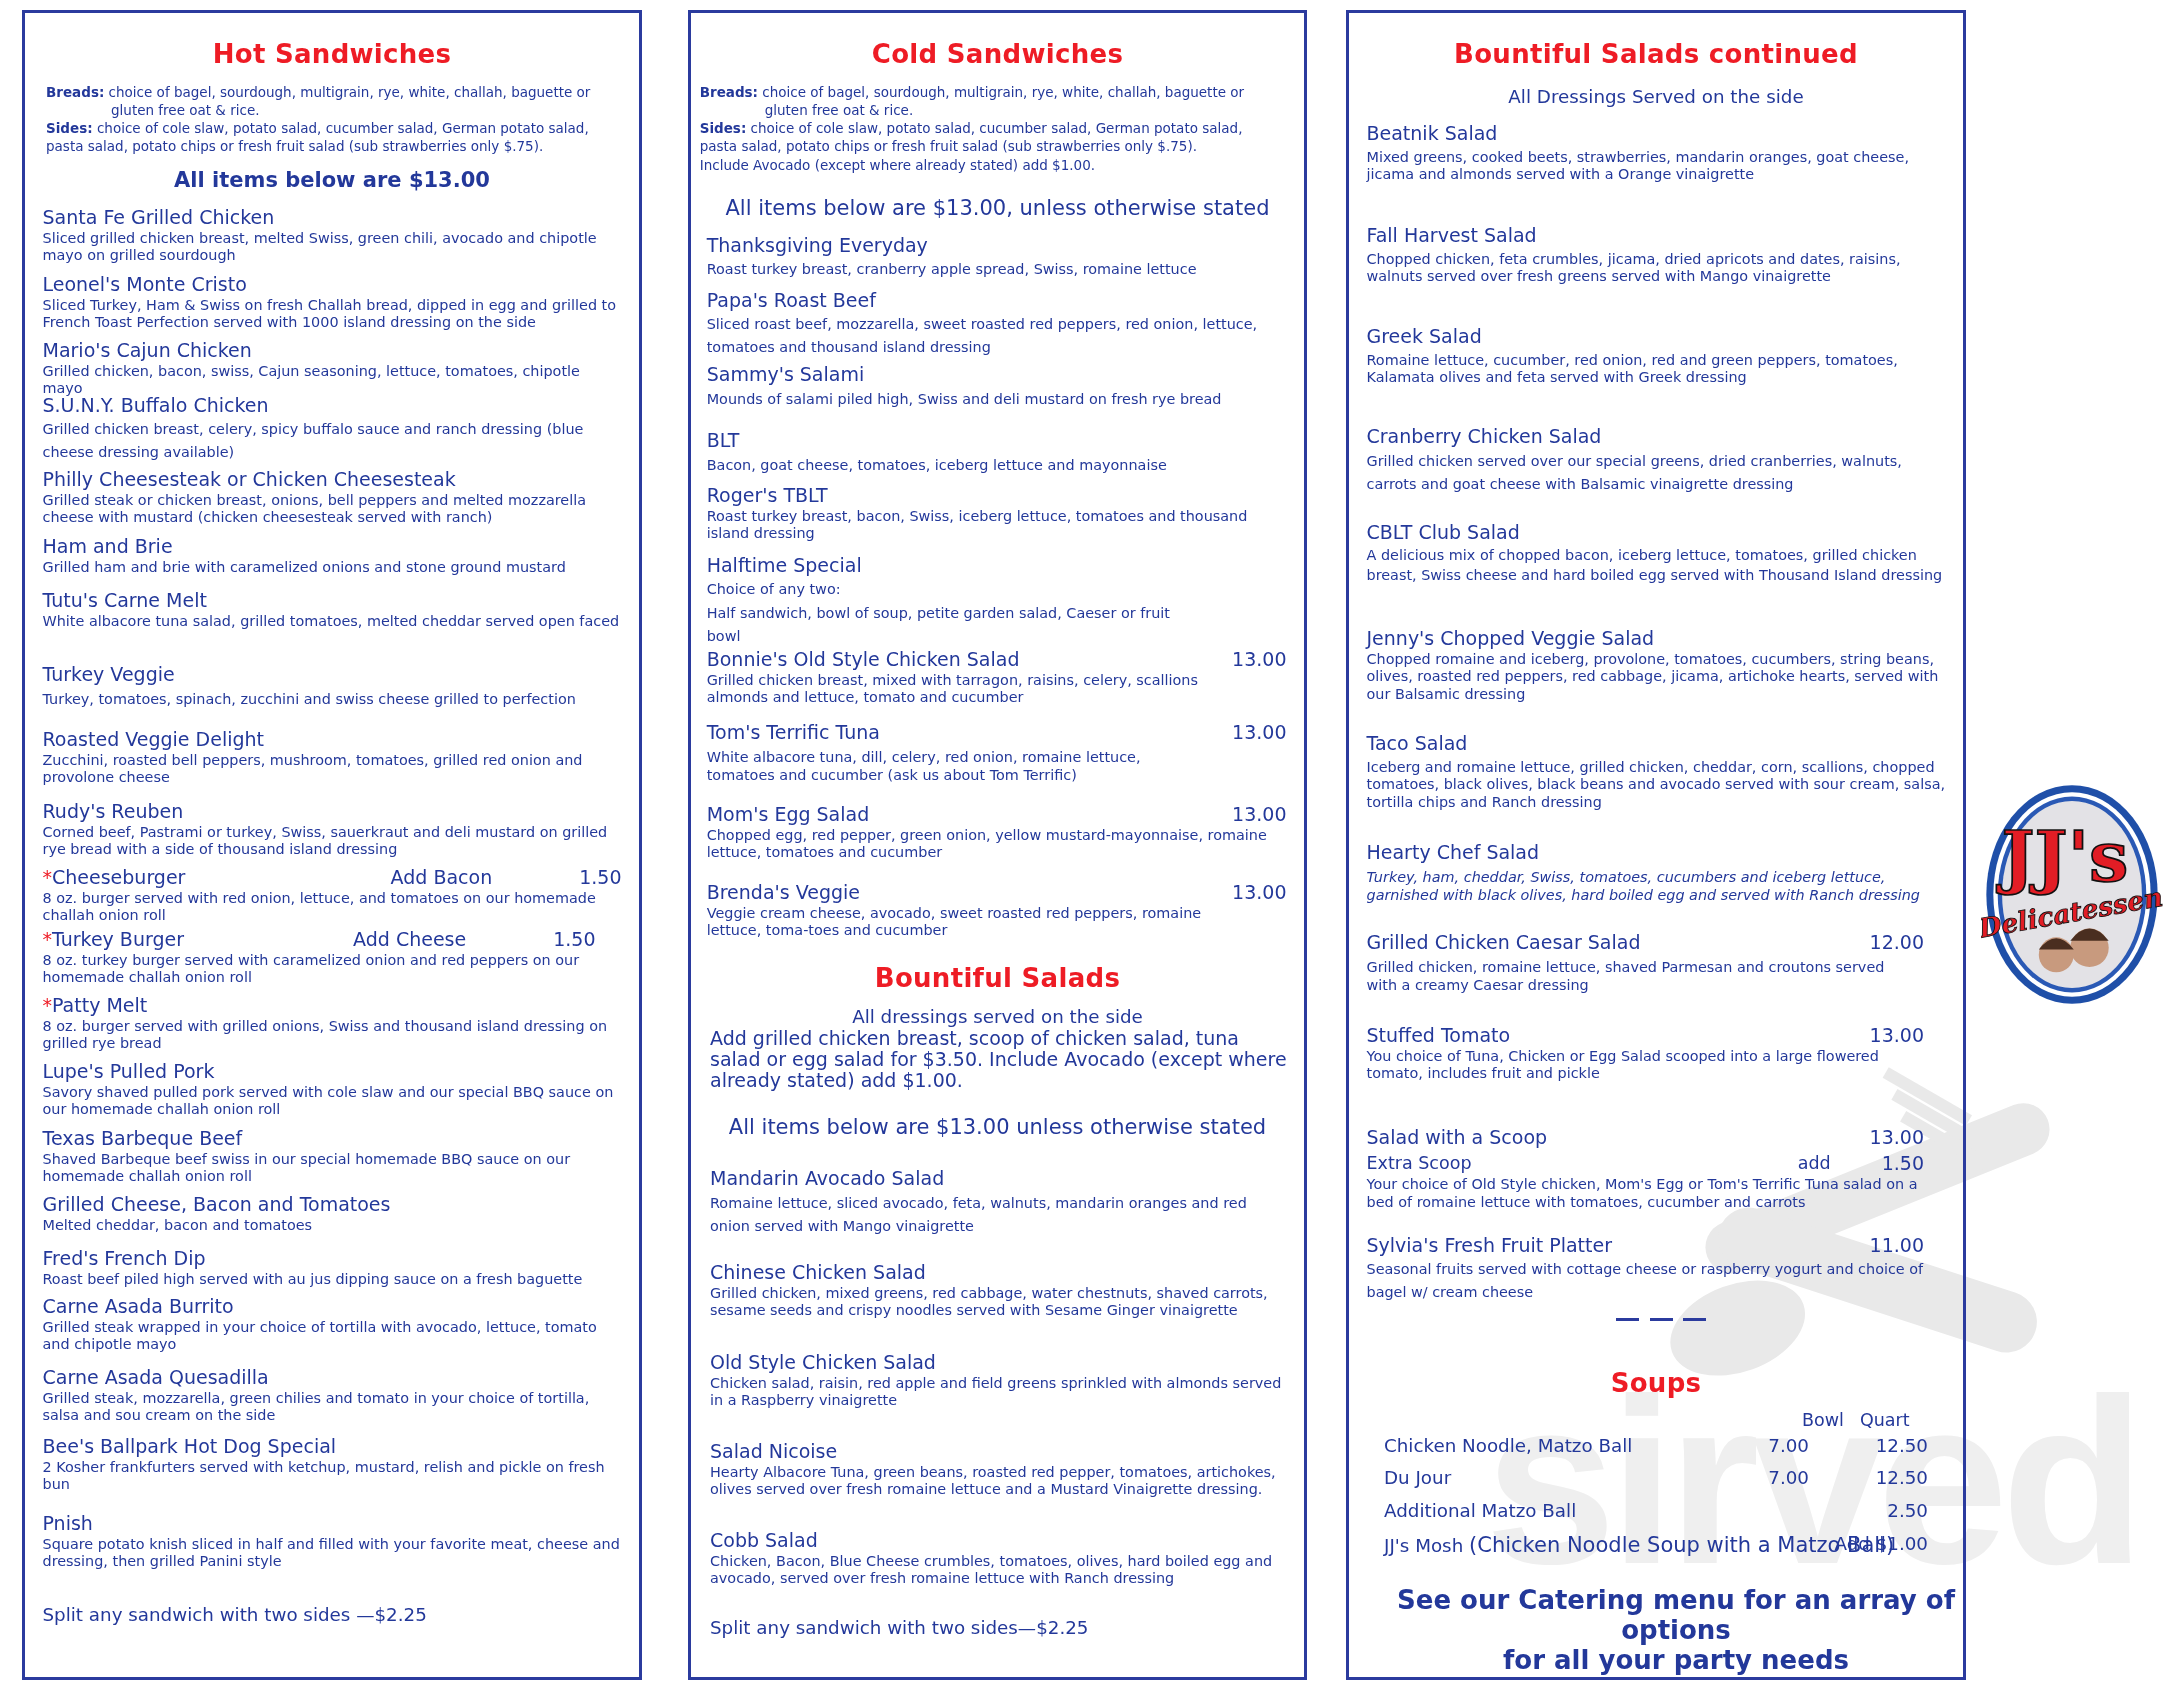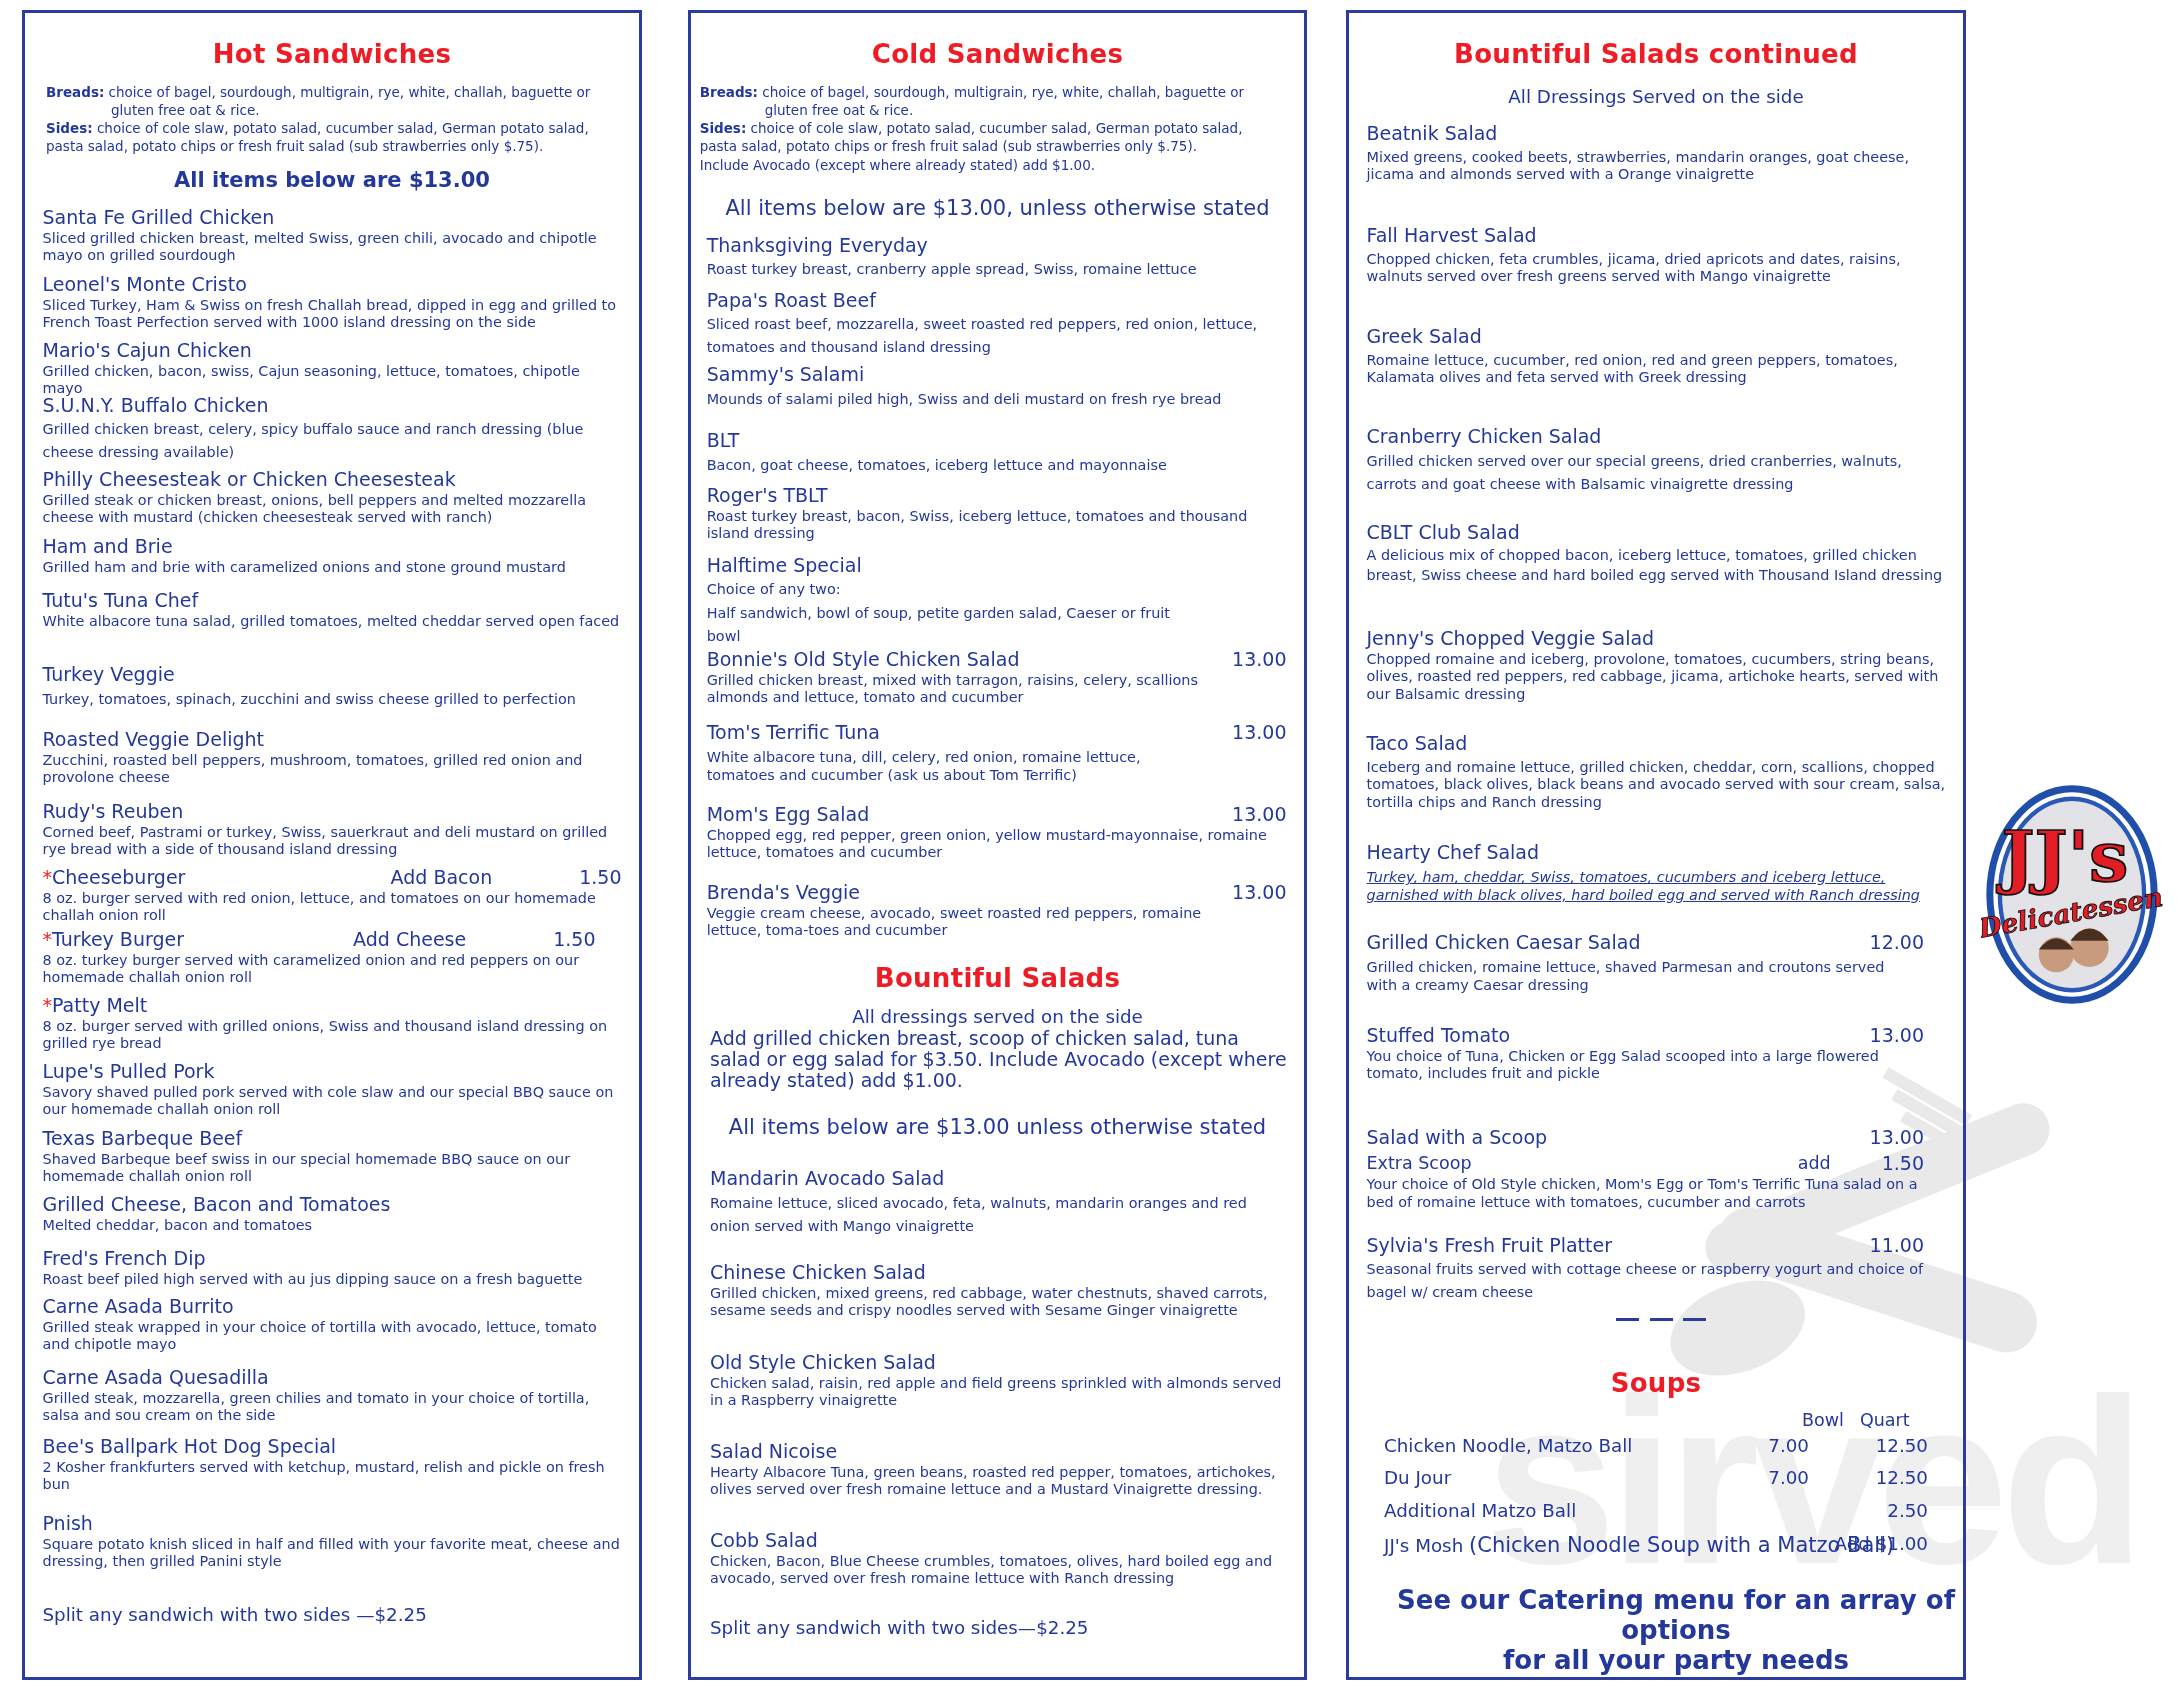--- a/index.html
+++ b/index.html
@@ -17,21 +17,21 @@
   .note { font-size: 13.5px; line-height: 18.3px; position: absolute; }
   .note b { font-weight: bold; }
   .note .ind { padding-left: 65px; display: block; }
   .banner { font-size: 21px; text-align: center; position: absolute; left: 0; right: 0; }
   .banner.bold { font-weight: bold; }
   .item { position: absolute; left: 17.5px; right: 17.5px; }
   .item .name { font-size: 19px; line-height: 24.5px; display: flex; justify-content: space-between; align-items: center; }
   .item .name .extra { display: flex; gap: 87px; }
   .item .desc { font-size: 14.4px; line-height: 17.5px; margin-top: 0.9px; }
   .item .desc.loose { line-height: 23px; }
-  .item .desc.italic { font-style: italic; text-decoration: underline; }
+  .item .desc.italic { font-style: italic; }
   .star { color: #ee1c25; }
   .price { font-size: 19px; }
   .footer-line { position: absolute; font-size: 18.3px; }
   .dashes { position: absolute; display: flex; gap: 10.5px; }
   .dashes span { width: 23px; height: 3.5px; background: #2b3b9e; display: block; }
   .soup-head { position: absolute; font-size: 17.5px; }
   .soup-row { position: absolute; left: 35px; right: 35px; font-size: 18.3px; height: 26px; }
   .soup-row .nm { position: absolute; left: 0; }
   .soup-row .nm small { font-size: 21px; }
   .soup-row .b { position: absolute; right: 119px; }
@@ -98,21 +98,21 @@
     <div class="desc">Grilled steak or chicken breast, onions, bell peppers and melted mozzarella cheese with mustard (chicken cheesesteak served with ranch)</div>
   </div>
   <div class="item" style="top:521px">
     <div class="name">
         <span>Ham and Brie</span>
       </div>
     <div class="desc">Grilled ham and brie with caramelized onions and stone ground mustard</div>
   </div>
   <div class="item" style="top:575px">
     <div class="name">
-        <span>Tutu's Tuna Chef</span>
+        <span>Tutu's Carne Melt</span>
       </div>
     <div class="desc">White albacore tuna salad, grilled tomatoes, melted cheddar served open faced</div>
   </div>
   <div class="item" style="top:649px">
     <div class="name">
         <span>Turkey Veggie</span>
       </div>
     <div class="desc" style="margin-top:5.2px">Turkey, tomatoes, spinach, zucchini and swiss cheese grilled to perfection</div>
   </div>
   <div class="item" style="top:714px">

